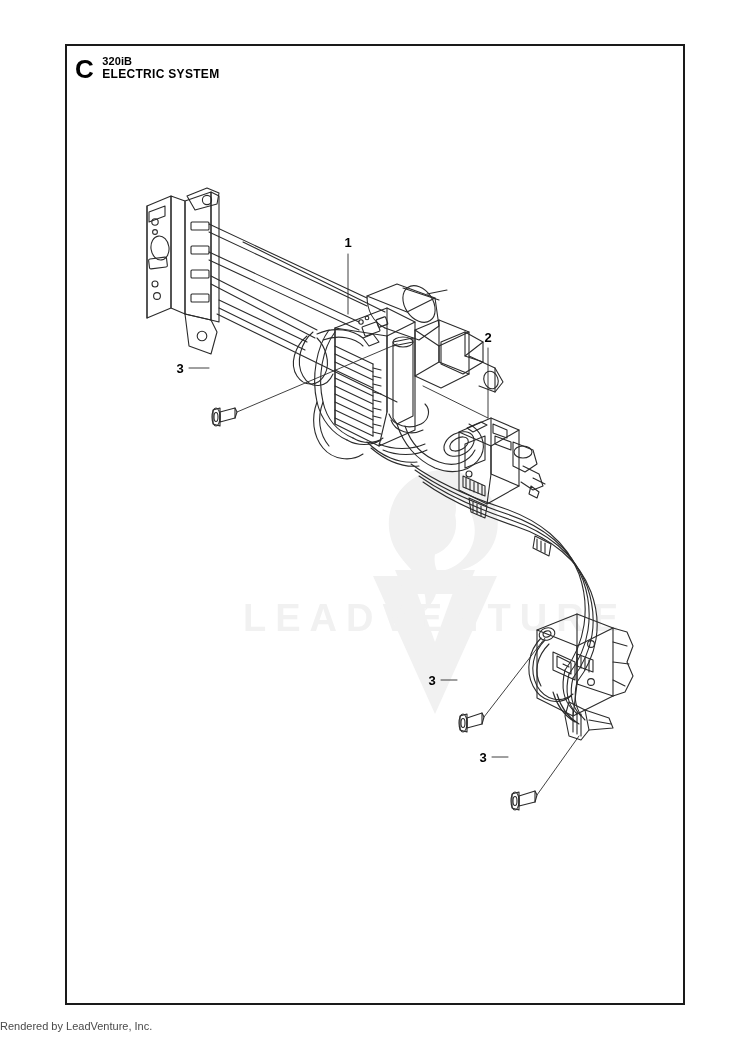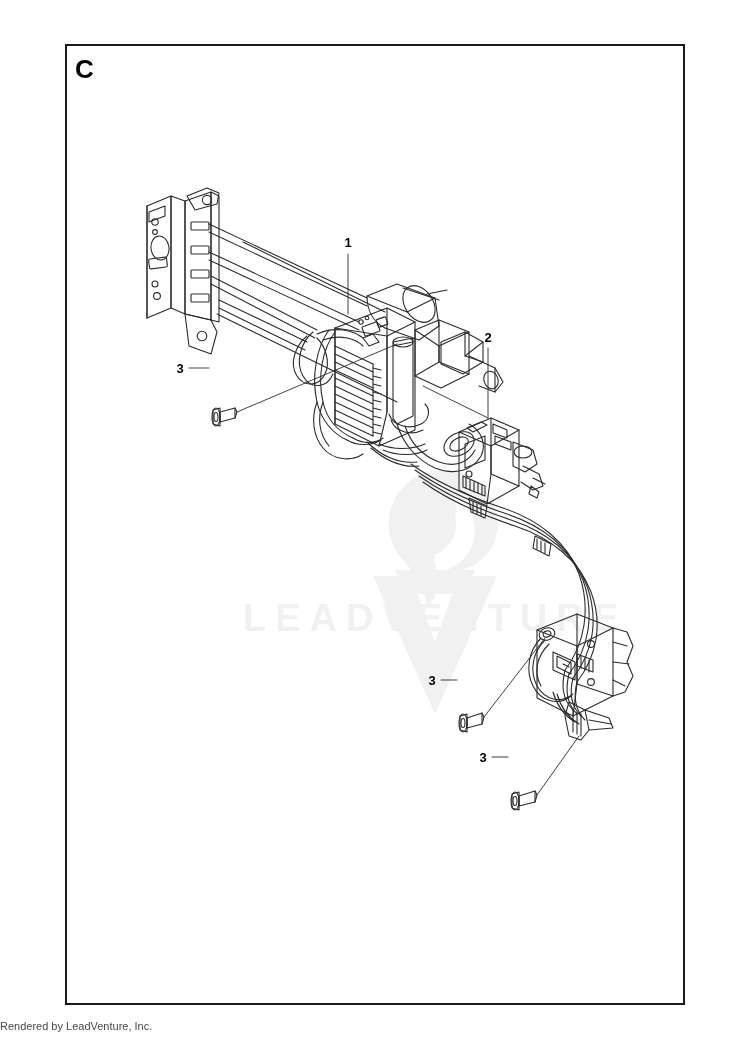--- a/index.html
+++ b/index.html
@@ -119,20 +119,24 @@
 </style>
 </head>
 <body>
 
 <div id="page">
 
   <div id="page-frame">
 
     <div id="header">
       <div id="section-letter">C</div>
+      <div id="header-text">
+        <div id="model-number">320iB</div>
+        <div id="section-title">ELECTRIC SYSTEM</div>
+      </div>
     </div>
 
     <div id="watermark">
       <svg viewBox="0 0 616 957" preserveAspectRatio="none" xmlns="http://www.w3.org/2000/svg">
 
         <g fill="#f1f1f1">
           <path d="M314 440 c-6 14 -14 22 -20 32 -7 12 -9 25 -4 37 4 11 13 18 22 20
                    -5 -9 -6 -18 -2 -27 4 -10 12 -16 16 -26 4 -9 4 -19 0 -28 9 5 17 14 20 25
                    4 13 1 27 -7 37 -6 8 -15 13 -24 15 14 2 28 -2 39 -11 13 -11 19 -28 16 -45
                    -3 -18 -15 -33 -31 -40 -10 -5 -22 -6 -33 -4 -18 3 -33 15 -40 32 -7 16 -5 35 4 49

